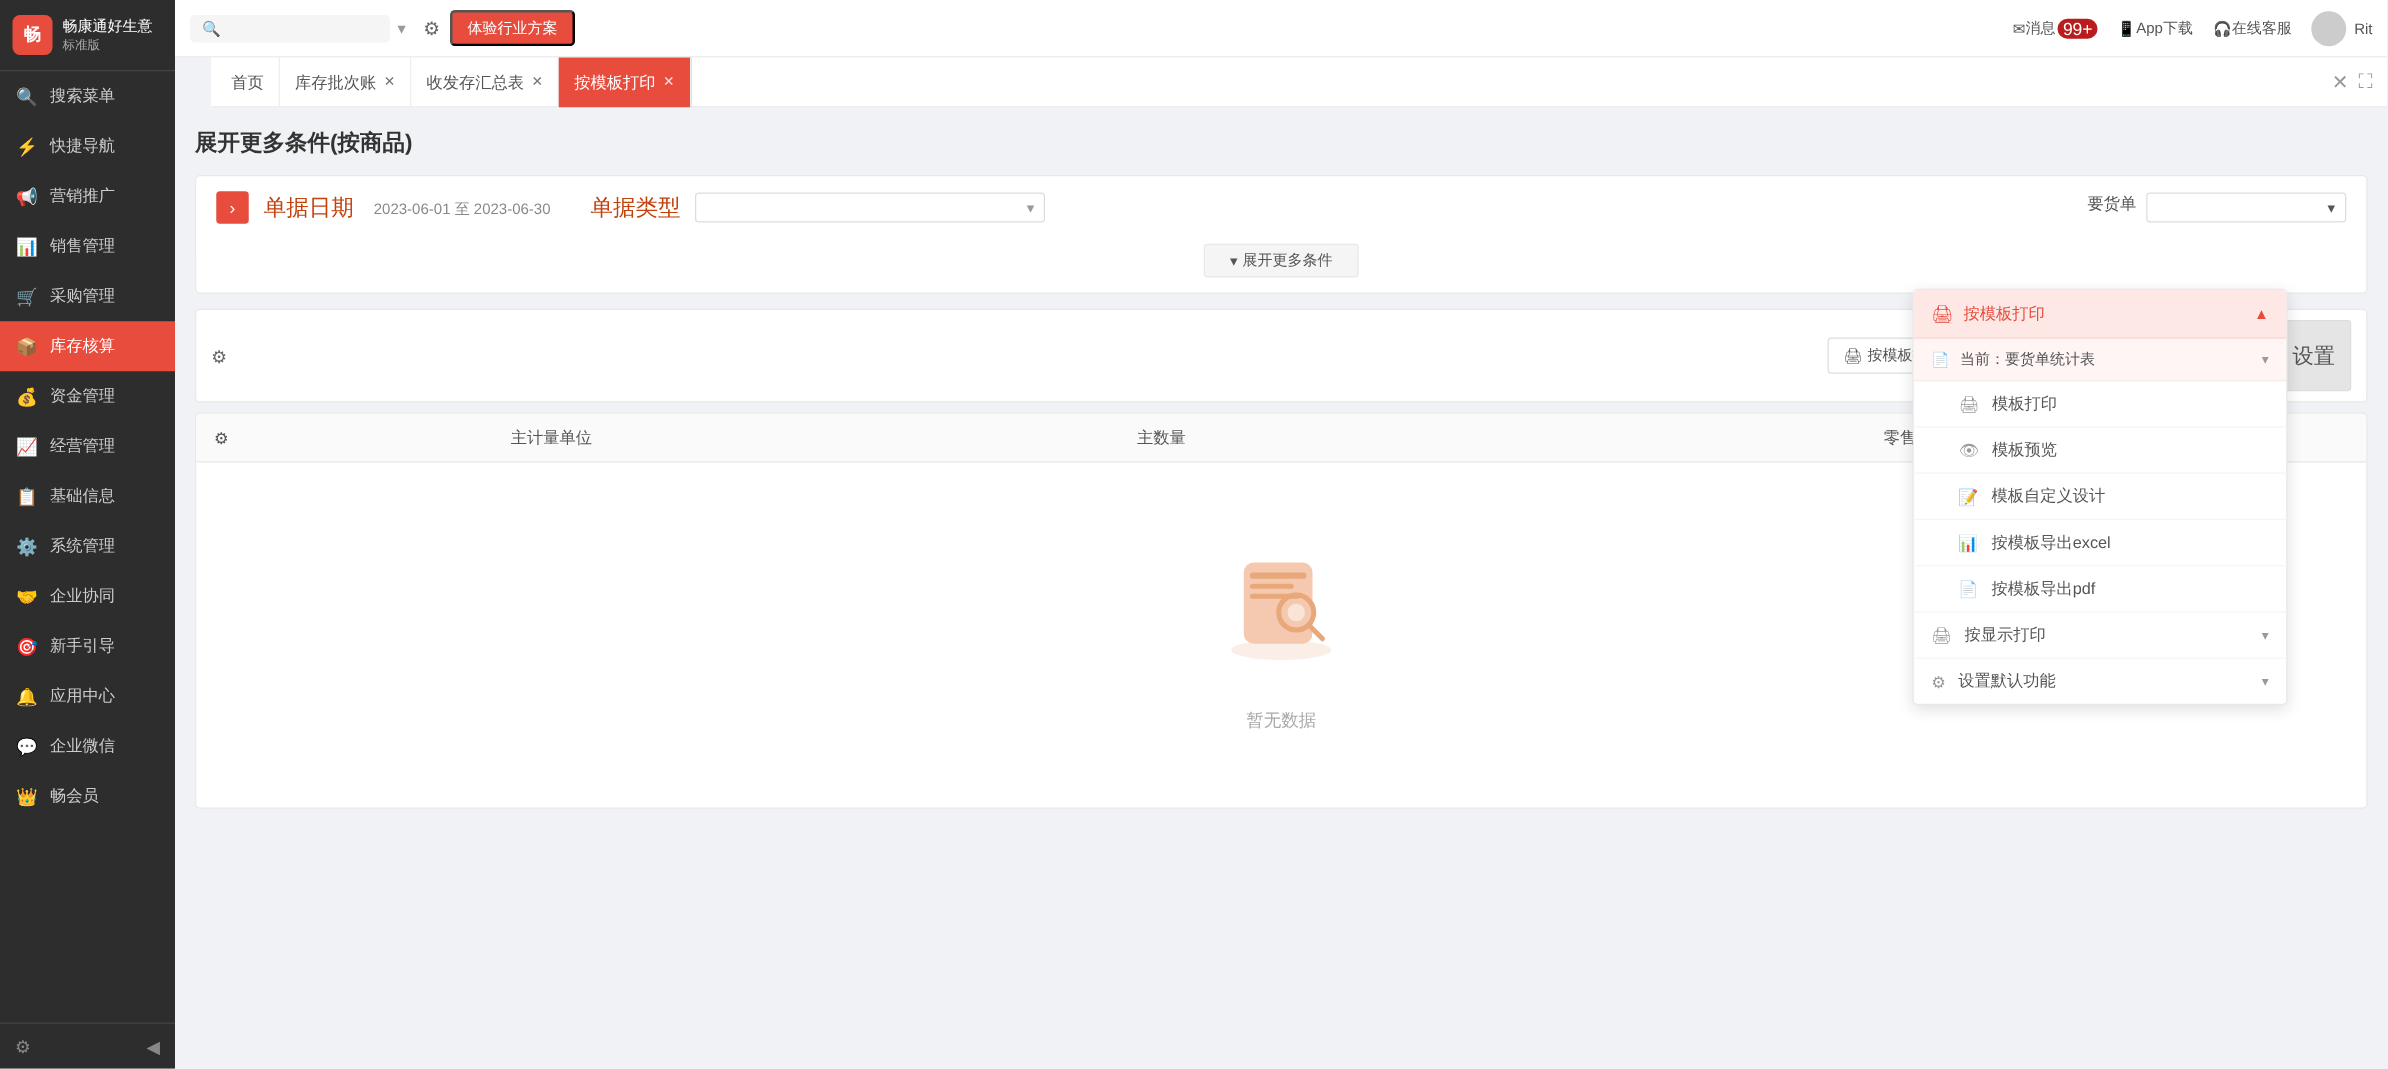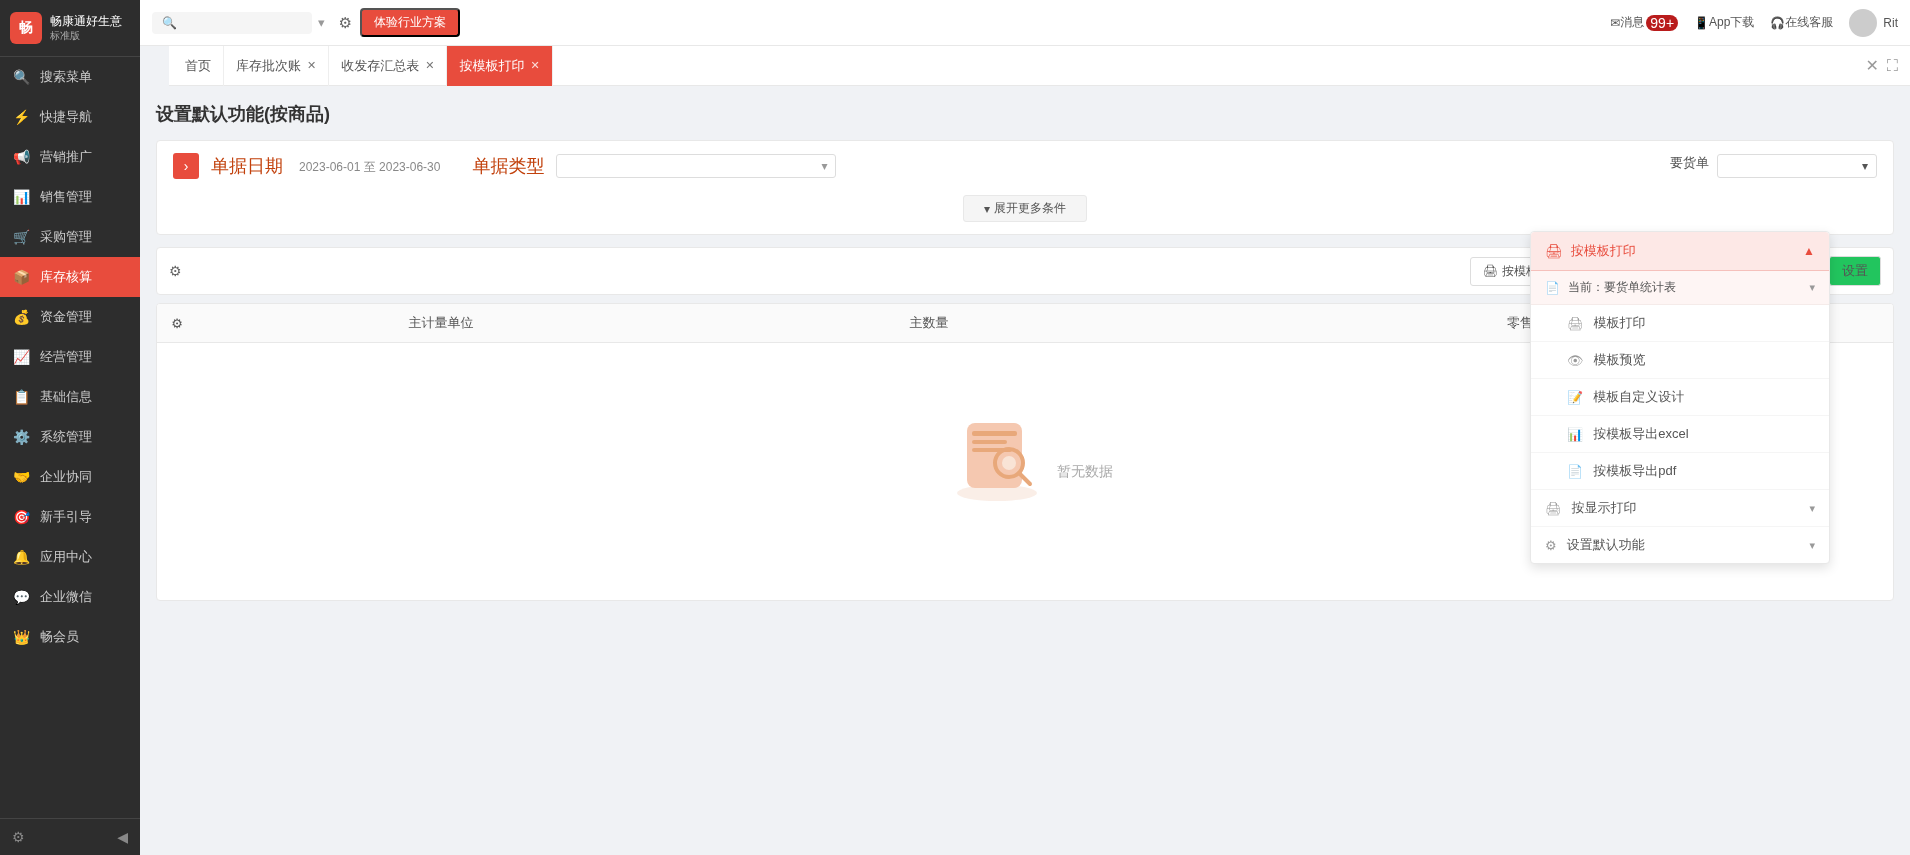--- a/index.html
+++ b/index.html
@@ -210,23 +210,23 @@
     .toolbar-gear { color: #666; font-size: 14px; cursor: pointer; }
     .toolbar-dots { color: #666; font-size: 16px; cursor: pointer; }
     .toolbar-right { display: flex; align-items: center; gap: 8px; }
     .btn-query {
       background: #e84c3d; color: #fff;
       border: none; border-radius: 3px;
       padding: 5px 16px; font-size: 13px;
       cursor: pointer;
     }
     .btn-setting {
-      border: 1px solid #ddd; background: #22c55e;
+      border: 1px solid #ddd; background: #e5e5e5;
       color: #555; border-radius: 3px;
-      padding: 5px 12px; font-size: 13px;
+      padding: 16px 12px; font-size: 17px;
       cursor: pointer;
     }
     .toolbar-action-btn {
       display: flex; align-items: center; gap: 4px;
       padding: 5px 12px;
       border: 1px solid #ddd;
       border-radius: 3px;
       background: #fff;
       font-size: 12px; color: #555;
       cursor: pointer;
@@ -250,21 +250,21 @@
       text-align: center; padding: 0 12px;
     }
     .col-settings { width: 40px; flex-shrink: 0; }
     .col-product { flex: 2; }
     .col-unit { flex: 1; }
     .col-qty { flex: 1; }
     .col-amount { flex: 1.5; }
 
     
     .empty-state {
-      display: flex; 
+      display: flex; flex-direction: column;
       align-items: center; justify-content: center;
       padding: 60px 0;
     }
     .empty-text { color: #aaa; font-size: 14px; }
 
     
     .dropdown-menu {
       position: absolute;
       top: 145px;
       right: 80px;
@@ -446,21 +446,21 @@
       <span class="tab-close">✕</span>
     </div>
     <div class="tabbar-right">
       <span class="tabbar-close-icon">✕</span>
       <span class="tabbar-expand-icon">⛶</span>
     </div>
   </div>
 
   <div class="page-content">
 
-    <div class="page-title">设置默认功能(按商品)</div>
+    <div class="page-title">展开更多条件(按商品)</div>
 
     <div class="filter-card">
       <div class="filter-row">
 
         <div style="display:flex;align-items:center;justify-content:center;width:26px;height:26px;background:#e84c3d;border-radius:3px;cursor:pointer;">
           <span style="color:#fff;font-size:14px;">›</span>
         </div>
 
         <span class="filter-label">单据日期</span>
         <div style="display:flex;flex-direction:column;margin-left:4px;">

